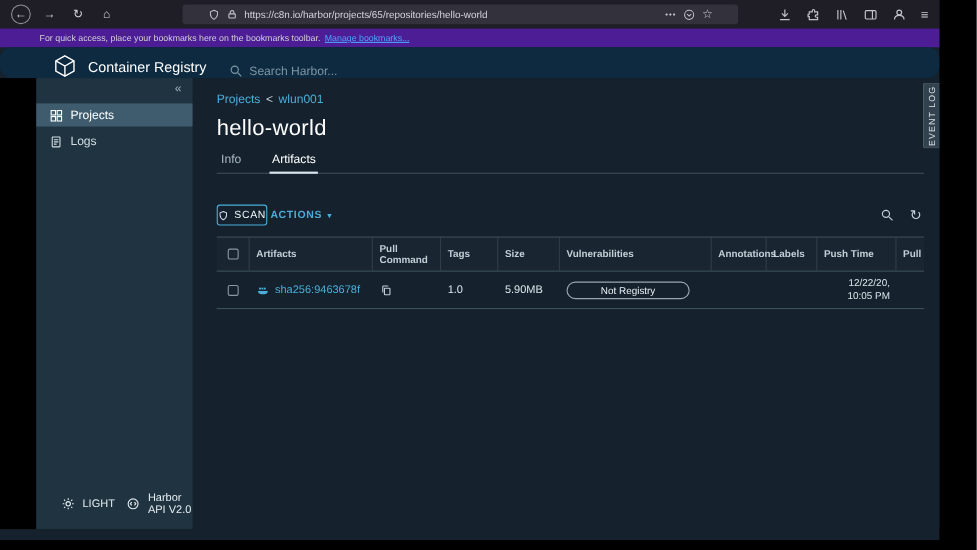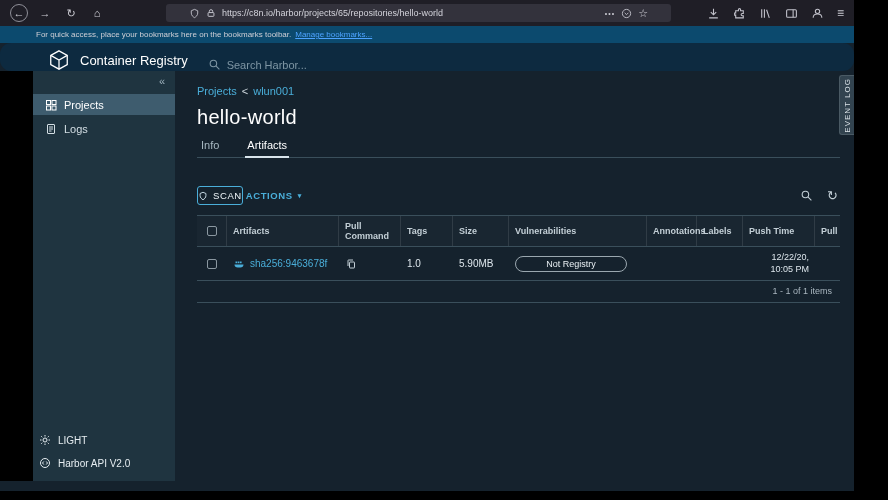--- a/index.html
+++ b/index.html
@@ -14,21 +14,21 @@
   .nav-btn.circled { border:1px solid #8f8f98; border-radius:50%; }
   .url-bar { margin-left:52px; width:505px; height:18px; background:#33323c; border-radius:3px;
              display:flex; align-items:center; padding:0 23px; gap:6px; }
   .url-text { flex:1; font-size:9px; color:#d3d3db; white-space:nowrap; overflow:hidden; }
   .dots { font-size:7px; letter-spacing:1px; color:#c9c9d1; }
   .star { font-size:11px; color:#c9c9d1; line-height:1; }
   .b-right { margin-left:auto; display:flex; align-items:center; gap:13px; color:#c9c9d1; }
   .menu-glyph { font-size:12px; color:#c9c9d1; line-height:1; }
   .bicon { color:#c2c2cb; display:flex; }
 
-  .bm-bar { height:17px; background:#0c4a6e; display:flex; align-items:center; padding-left:36px;
+  .bm-bar { height:17px; background:#4c1d95; display:flex; align-items:center; padding-left:36px;
             font-size:8px; color:#cfcfd6; gap:4px; }
   .bm-link { color:#4da3ff; text-decoration:underline; cursor:pointer; }
 
   
   .app-header { height:28px; background:#0d2a40; display:flex; align-items:flex-end; color:#fff;border-radius:11px; }
   .brand { display:flex; align-items:center; gap:10px; margin-left:48px; font-size:13px; cursor:pointer; }
   .header-search { margin-left:20px; display:flex; align-items:center; gap:6px; color:#7e95a3; }
   .header-search input { background:transparent; border:none; outline:none; color:#cfe0ea;
             font-size:11px; width:220px; font-family:inherit; }
   .header-search input::placeholder { color:#7e95a3; }
@@ -38,21 +38,21 @@
 
   
   .app-body { position:relative; display:flex; height:410px; background:#15222d; }
   .rail { width:33px; background:#000; }
   .sidenav { width:142px; background:#1f3440; position:relative; flex-shrink:0; }
   .collapse { height:20px; display:flex; justify-content:flex-end; padding:4px 10px 0 0;
               color:#9db1bc; font-size:11px; cursor:pointer; }
   .nav-item { height:21px; display:flex; align-items:center; gap:7px; padding-left:12px;
               font-size:11px; color:#d3dee4; margin-top:3px; cursor:pointer; }
   .nav-item.active { background:#3e5c6e; color:#fff; }
-  .sidenav-bottom { position:absolute; left:6px; bottom:12px; display:flex; flex-direction:column; gap:11px; }
+  .sidenav-bottom { position:absolute; left:23px; bottom:12px; display:flex; gap:11px; }
   .side-meta { display:flex; align-items:center; gap:7px; font-size:10px; color:#e6edf1; cursor:pointer; }
 
   .content { flex:1; position:relative; padding:14px 14px 0 22px; min-width:0; }
   .breadcrumb { font-size:11px; height:13px; }
   .crumb { color:#4aaed9; text-decoration:none; cursor:pointer; }
   .sep { color:#cfd9df; margin:0 5px; }
   .title { font-size:20px; color:#fff; font-weight:400; margin-top:8px; letter-spacing:0.3px; }
   .tabs { margin-top:6px; border-bottom:1px solid #3a4f5b; display:flex; gap:24px; padding-left:2px; }
   .tab { font-size:11px; color:#a7b8c1; padding:4px 2px 6px 2px; position:relative; cursor:pointer; }
   .tab.active { color:#fff; }
@@ -321,23 +321,20 @@
             <div class="dg-cell c-size">5.90MB</div>
             <div class="dg-cell c-vuln">
               <span class="pill">Not Registry</span>
             </div>
             <div class="dg-cell c-ann"></div>
             <div class="dg-cell c-lab"></div>
             <div class="dg-cell c-push push">12/22/20, 10:05 PM</div>
             <div class="dg-cell c-pc"></div>
           </div>
 
-          <div class="dg-footer">
-            <span>1 - 1 of 1 items</span>
-          </div>
         </div>
       </div>
 
       <div class="eventlog">
         <span>EVENT LOG</span>
       </div>
     </div>
 
   </div>
 </div>

